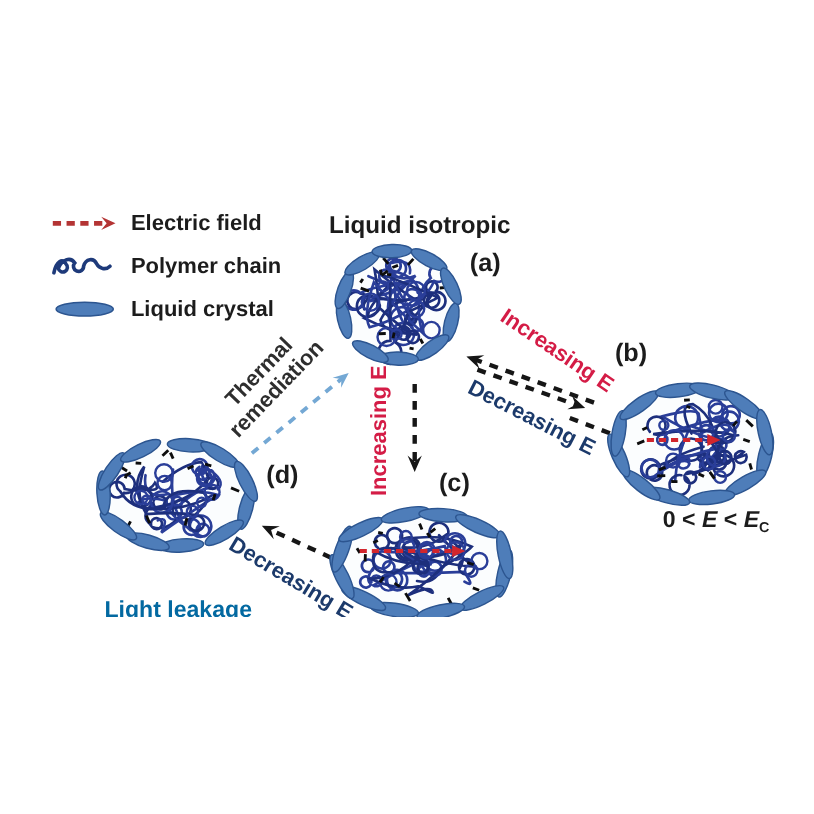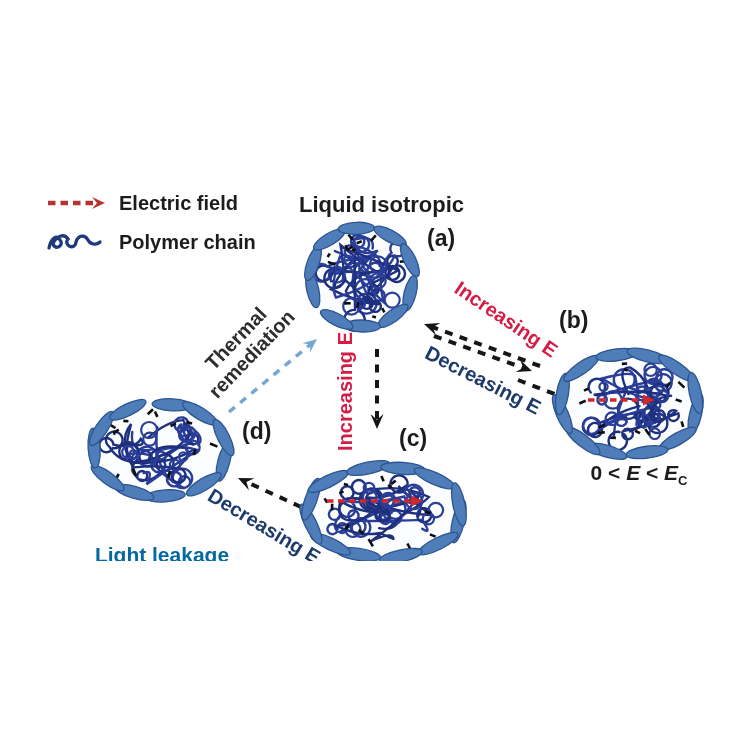--- a/index.html
+++ b/index.html
@@ -11,21 +11,21 @@
   .legend-icon{width:66px;display:flex;justify-content:center;align-items:center;}
   .legend-label{font-weight:bold;font-size:20px;color:#1c1c1c;white-space:nowrap;margin-left:9px;}
   #lr1{top:189px}#lr2{top:228px}#lr3{top:267px}
   .title{left:299px;top:192px;font-weight:bold;font-size:22px;color:#1c1c1c;white-space:nowrap;}
   .tag{position:absolute;font-weight:bold;font-size:23px;color:#1c1c1c;white-space:nowrap;}
   #tag-a{left:427px;top:225px}
   #tag-b{left:559px;top:307px}
   #tag-c{left:399px;top:425px}
   #tag-d{left:242px;top:418px}
   .cond{position:absolute;font-weight:bold;font-size:21px;color:#1c1c1c;text-align:center;white-space:nowrap;}
-  #cond-b{left:577px;top:461px;width:124px;}
+  #cond-b{left:589px;top:461px;width:124px;}
   #cond-d{left:112px;top:514px;width:96px;}
   #note-d{left:84px;top:543px;width:156px;text-align:center;font-weight:bold;font-size:21px;color:#0369a1;}
   .cond i{font-style:italic;}
   .cond sub{font-size:0.62em;vertical-align:-0.35em;}
   .rot{position:absolute;font-weight:bold;font-size:20px;white-space:nowrap;text-align:center;}
   #inc-ab{left:436px;top:308px;width:140px;transform:rotate(34deg);}
   #dec-ab{left:411px;top:369px;width:144px;transform:rotate(27deg);}
   #inc-ac{left:275px;top:380px;width:140px;transform:rotate(-90deg);}
   #dec-cd{left:192px;top:515px;width:144px;transform:rotate(31deg);}
   #thermal{left:163px;top:324px;width:162px;transform:rotate(-46deg);line-height:1.12;font-size:20px;}
@@ -55,20 +55,28 @@
       <span class="legend-icon">
         <svg width="60" height="16" viewBox="0 0 60 16" id="icon-efield">
             <g>
               <line x1="1" y1="8" x2="50.85" y2="8" stroke="#b43434" stroke-width="4.4" stroke-dasharray="7.5 5" stroke-linecap="butt"></line>
               <path d="M0,0 L-13,-6 L-8.06,0 L-13,6 Z" fill="#b43434" transform="translate(58,8) rotate(0)"></path>
             </g>
           </svg>
       </span>
       <span class="legend-label">Electric field</span>
     </div>
+    <div class="legend-row" id="lr3">
+      <span class="legend-icon">
+        <svg width="54" height="16" viewBox="0 0 54 16" id="icon-lc">
+            <ellipse cx="27" cy="8" rx="26" ry="6.3" fill="#4e7db9" stroke="#2c5590" stroke-width="1.4"></ellipse>
+          </svg>
+      </span>
+      <span class="legend-label">Liquid crystal</span>
+    </div>
 
     <div class="abs title">Liquid isotropic</div>
 
     <svg class="overlay" width="740" height="561" viewBox="0 0 740 561">
       <g id="arrow-ab-to-a">
           <line x1="540" y1="366" x2="431.7571932621391" y2="326.80863893974004" stroke="#161616" stroke-width="4" stroke-dasharray="8 7.5" stroke-linecap="butt"></line>
           <path d="M0,0 L-15,-6.5 L-9.3,0 L-15,6.5 Z" fill="#161616" transform="translate(424,324) rotate(-160.09625046269218)"></path>
         </g>
       <g id="arrow-ab-to-b">
           <line x1="434" y1="336" x2="524.2306292293426" y2="368.2252247247652" stroke="#161616" stroke-width="4" stroke-dasharray="8 7.5" stroke-linecap="butt"></line>

